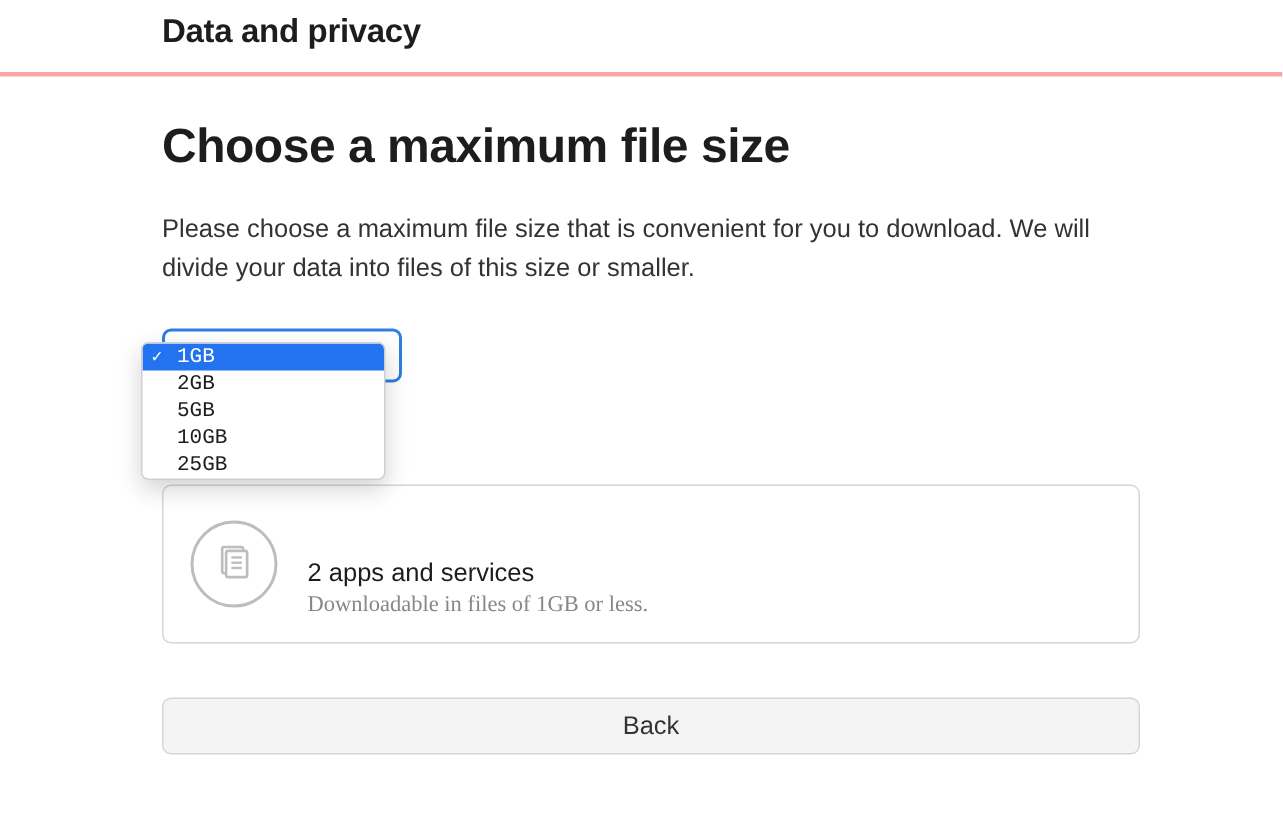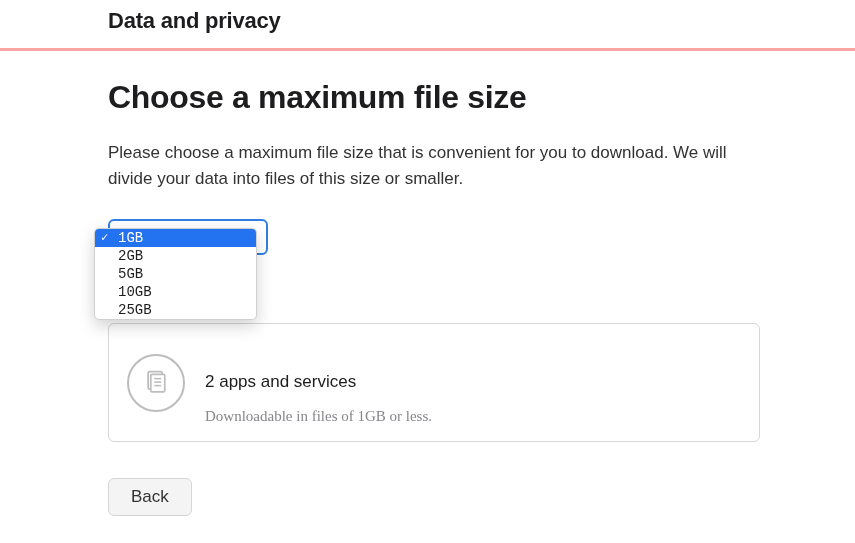--- a/index.html
+++ b/index.html
@@ -116,36 +116,37 @@
       justify-content: center;
       flex-shrink: 0;
     }
     .summary-icon svg {
       width: 28px;
       height: 28px;
     }
     .summary-text {
       display: flex;
       flex-direction: column;
-      gap: 16px;
+      gap: 3px;
       margin-top: 32px;
     }
     .summary-title {
       font-size: 17px;
       color: #1d1d1f;
     }
     .summary-sub {
       font-size: 15px;
       color: #86868b;
       font-family: Liberation Serif, serif;
     }
     .buttons {
       margin-top: 36px;
       display: flex;
       gap: 14px;
+      flex-direction: column;
     }
     .btn {
       padding: 8px 22px;
       font-size: 17px;
       border-radius: 6px;
       cursor: pointer;
       border: 1px solid transparent;
       line-height: 1.2;
     }
     .btn-secondary {

